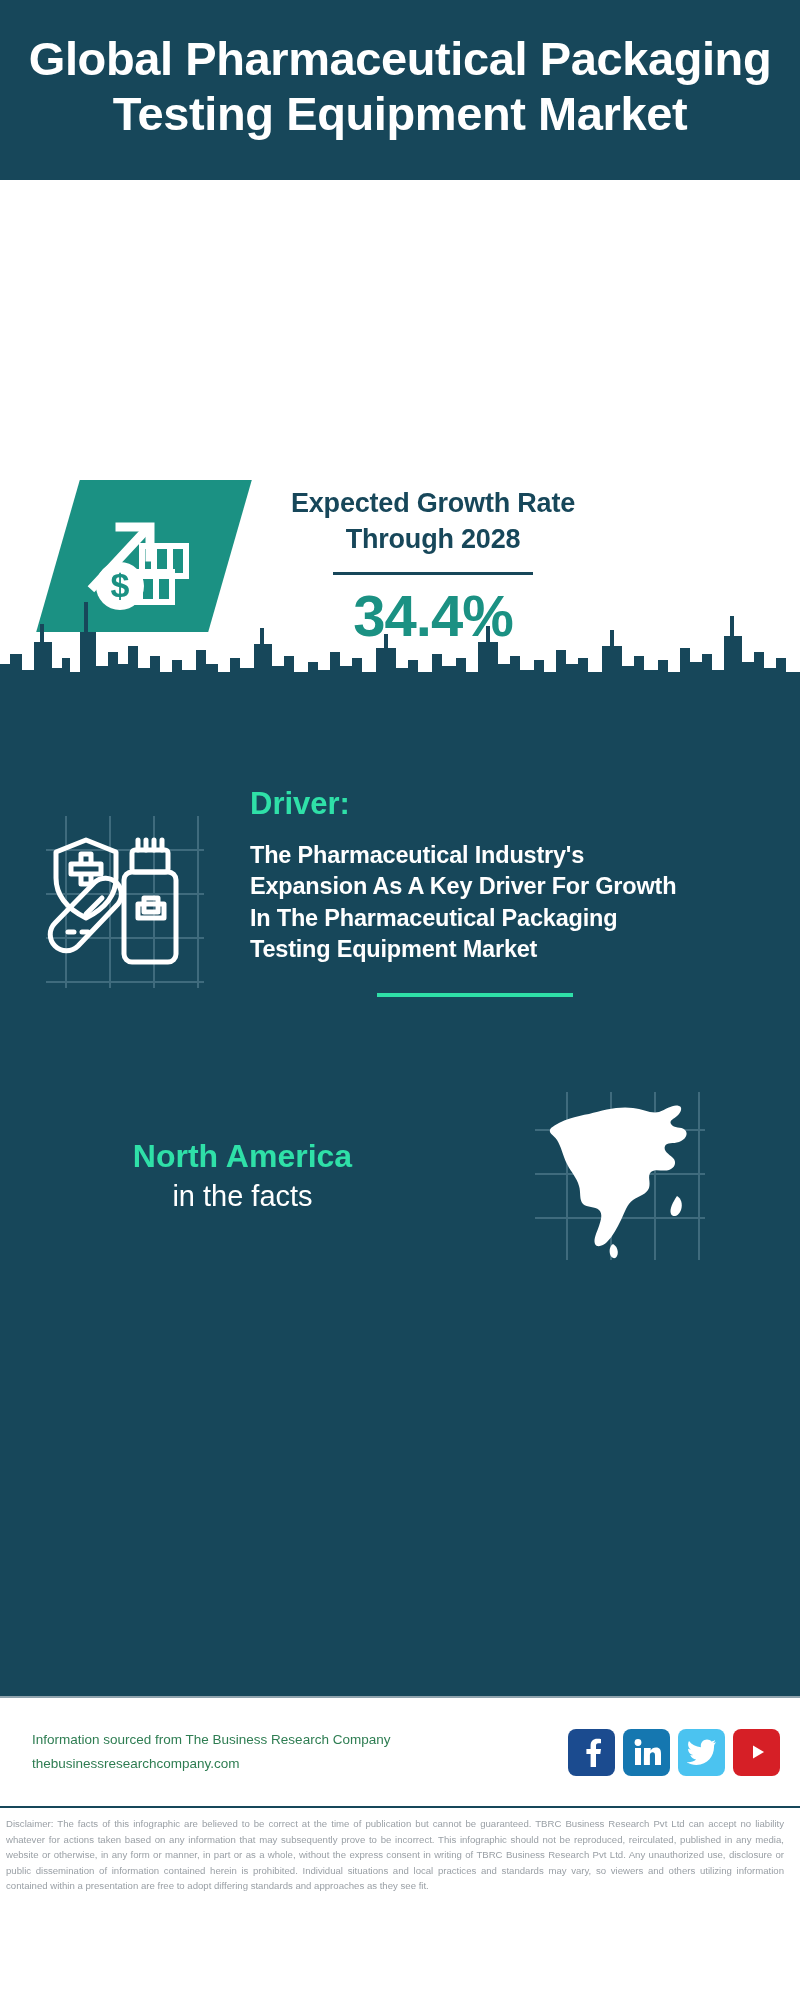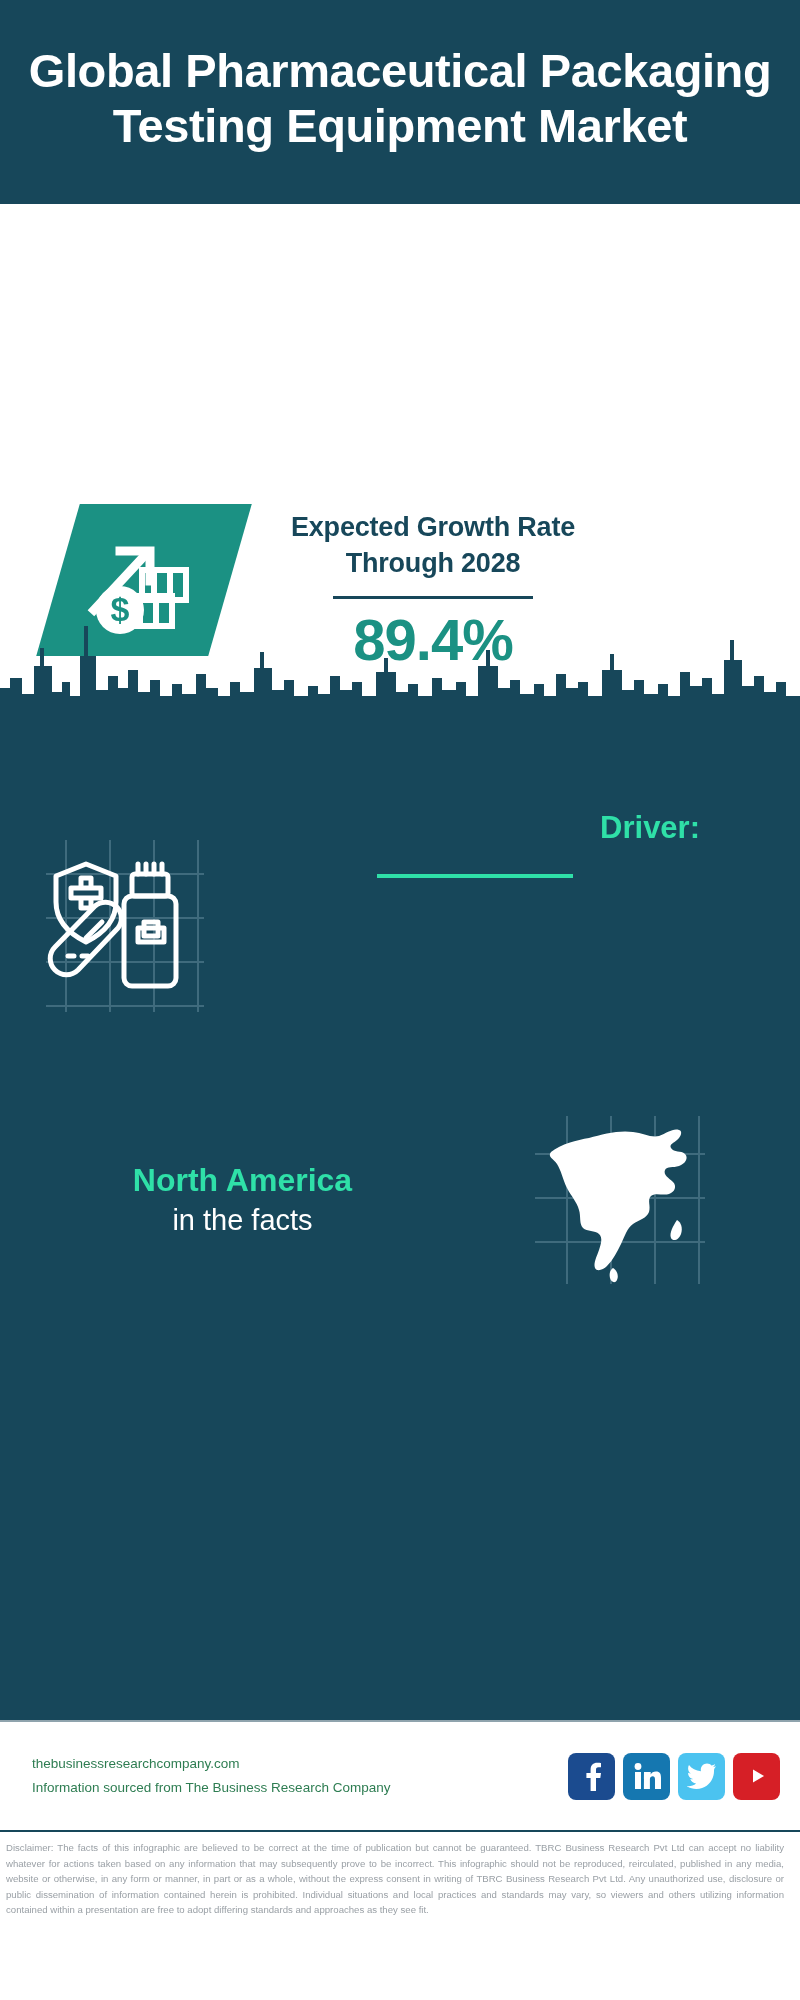--- a/index.html
+++ b/index.html
@@ -8,21 +8,21 @@
     height: 2000px;
     background: #ffffff;
     font-family: "Liberation Sans", sans-serif;
     overflow: hidden;
   }
   .infographic { width: 800px; height: 2000px; position: relative; background:#fff; }
 
   
   .header {
     background: #17475a;
-    height: 204px;
+    height: 180px;
     display: flex;
     align-items: center;
     justify-content: center;
     padding: 4px 14px 10px;
   }
   .header h1 {
     color: #ffffff;
     font-size: 47px;
     line-height: 1.17;
     font-weight: bold;
@@ -82,21 +82,21 @@
   }
   .skyline { position: absolute; top: -108px; left: 0; width: 800px; height: 120px; }
 
   .driver-row {
     position: absolute;
     top: 106px; left: 0; width: 800px;
     display: flex;
     align-items: flex-start;
   }
   .driver-icon { width: 250px; display:flex; justify-content:center; padding-top: 20px;}
-  .driver-body { width: 468px; text-align: right; padding-right: 18px; }
+  .driver-body { width: 468px; text-align: left; padding-right: 18px; }
   .driver-head {
     color: #2fe0a8;
     font-size: 31px;
     font-weight: bold;
     margin-bottom: 18px;
   }
   .driver-text {
     color: #ffffff;
     font-size: 23.5px;
     font-weight: bold;
@@ -174,21 +174,21 @@
           <path d="M56 72 v30 M72 72 v30"></path>
         </g>
         <circle cx="36" cy="86" r="24" fill="#ffffff"></circle>
         <text x="36" y="97" font-size="34" font-weight="bold" fill="#1b9183" text-anchor="middle" font-family="Liberation Sans, sans-serif">$</text>
       </svg>
     </div>
 
     <div class="stat-text" id="growth-text">
       <div class="stat-label">Expected Growth Rate Through 2028</div>
       <div class="rule"></div>
-      <div class="stat-value">89.4%</div>
+      <div class="stat-value">34.4%</div>
     </div>
 
     <div class="stat-text" id="size-text">
       <div class="stat-label">Expected Market Size By 2028</div>
       <div class="rule"></div>
       <div class="stat-value">$5.09 Bn</div>
     </div>
 
     <div class="para" id="size-icon">
       <svg width="118" height="116" viewBox="0 0 118 116">
@@ -257,20 +257,21 @@
           </g>
           <g fill="none" stroke="#ffffff" stroke-width="5" stroke-linejoin="round" stroke-linecap="round">
             <path d="M86 98 L46 140 a16 16 0 0 1-23-23 L63 76 a16 16 0 0 1 23 22 Z"></path>
             <path d="M54 108 L70 92"></path>
             <path d="M36 126 h6 M50 126 h6" stroke-width="5"></path>
           </g>
         </svg>
       </div>
       <div class="driver-body">
         <div class="driver-head">Driver:</div>
+        <div class="driver-text">The Pharmaceutical Industry's Expansion As A Key Driver For Growth In The Pharmaceutical Packaging Testing Equipment Market</div>
         <div class="driver-rule"></div>
       </div>
     </div>
 
     <div class="region-row">
       <div class="region-text">
         <div class="region-name">North America</div>
         <div class="region-sub">in the facts</div>
       </div>
       <div class="region-map">
@@ -288,22 +289,22 @@
             C27 49 20 47 24 42 Z"></path>
           <path fill="#ffffff" d="M150 110 C154 112 156 118 154 124 C152 130 146 132 144 128 C142 123 146 116 150 110 Z"></path>
           <path fill="#ffffff" d="M86 158 C90 160 92 166 90 170 C88 174 84 172 83 168 C82 164 83 160 86 158 Z"></path>
         </svg>
       </div>
     </div>
   </div>
 
   <div class="footer">
     <div class="src">
+      <div>Information sourced from The Business Research Company</div>
       <div>thebusinessresearchcompany.com</div>
-      <div>Information sourced from The Business Research Company</div>
     </div>
     <div class="social">
       <div class="sicon fb">
         <svg width="26" height="30" viewBox="0 0 26 30">
             <path fill="#fff" d="M17 30V17h4.3l.7-5H17V8.8c0-1.5.4-2.5 2.5-2.5H22V1.9C21.6 1.8 20 1.7 18.2 1.7c-3.9 0-6.6 2.4-6.6 6.7V12H7.4v5h4.2v13H17z"></path>
           </svg>
       </div>
       <div class="sicon li">
         <svg width="28" height="28" viewBox="0 0 28 28">
           <rect x="2" y="10" width="6" height="17" fill="#fff"></rect>

